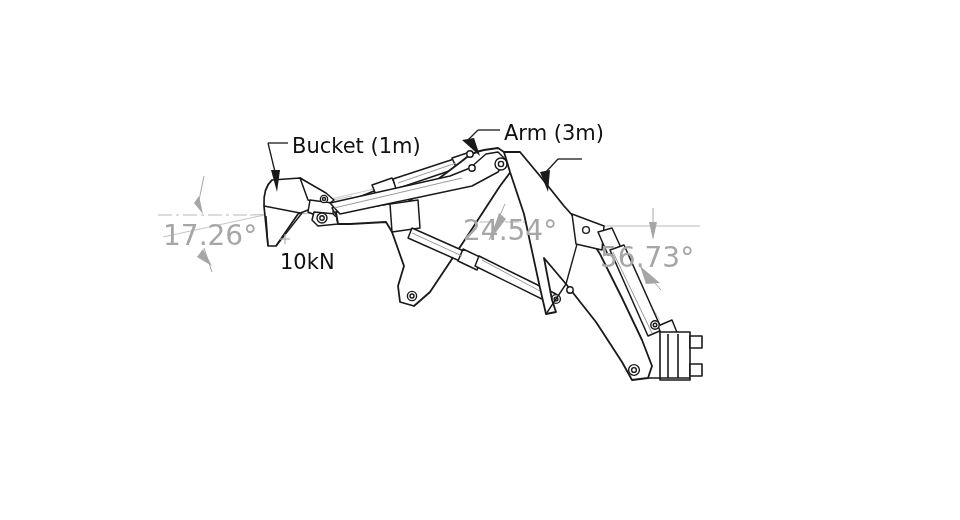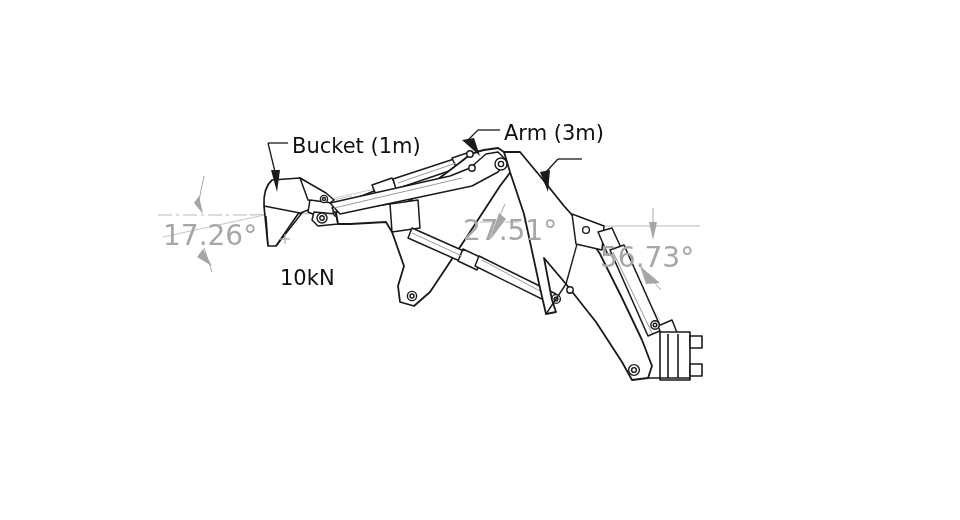--- a/index.html
+++ b/index.html
@@ -282,18 +282,18 @@
       <line x1="280" y1="239" x2="290" y2="239"></line>
       <line x1="285" y1="234" x2="285" y2="244"></line>
     </g>
 
   </svg>
 
   <div class="lbl lbl-part" style="left:292px; top:136px;">Bucket (1m)</div>
   <div class="lbl lbl-part" style="left:504px; top:123px;">Arm (3m)</div>
 
   <div class="lbl lbl-dim" style="left:163px; top:222px;">17.26°</div>
-  <div class="lbl lbl-dim" style="left:463px; top:217px;">27.51°</div>
+  <div class="lbl lbl-dim" style="left:463px; top:217px;">24.54°</div>
   <div class="lbl lbl-dim" style="left:600px; top:244px;">56.73°</div>
 
-  <div class="lbl lbl-load" style="left:280px; top:268px;">10kN</div>
+  <div class="lbl lbl-load" style="left:280px; top:252px;">10kN</div>
 
 </div>
 
 </body></html>

